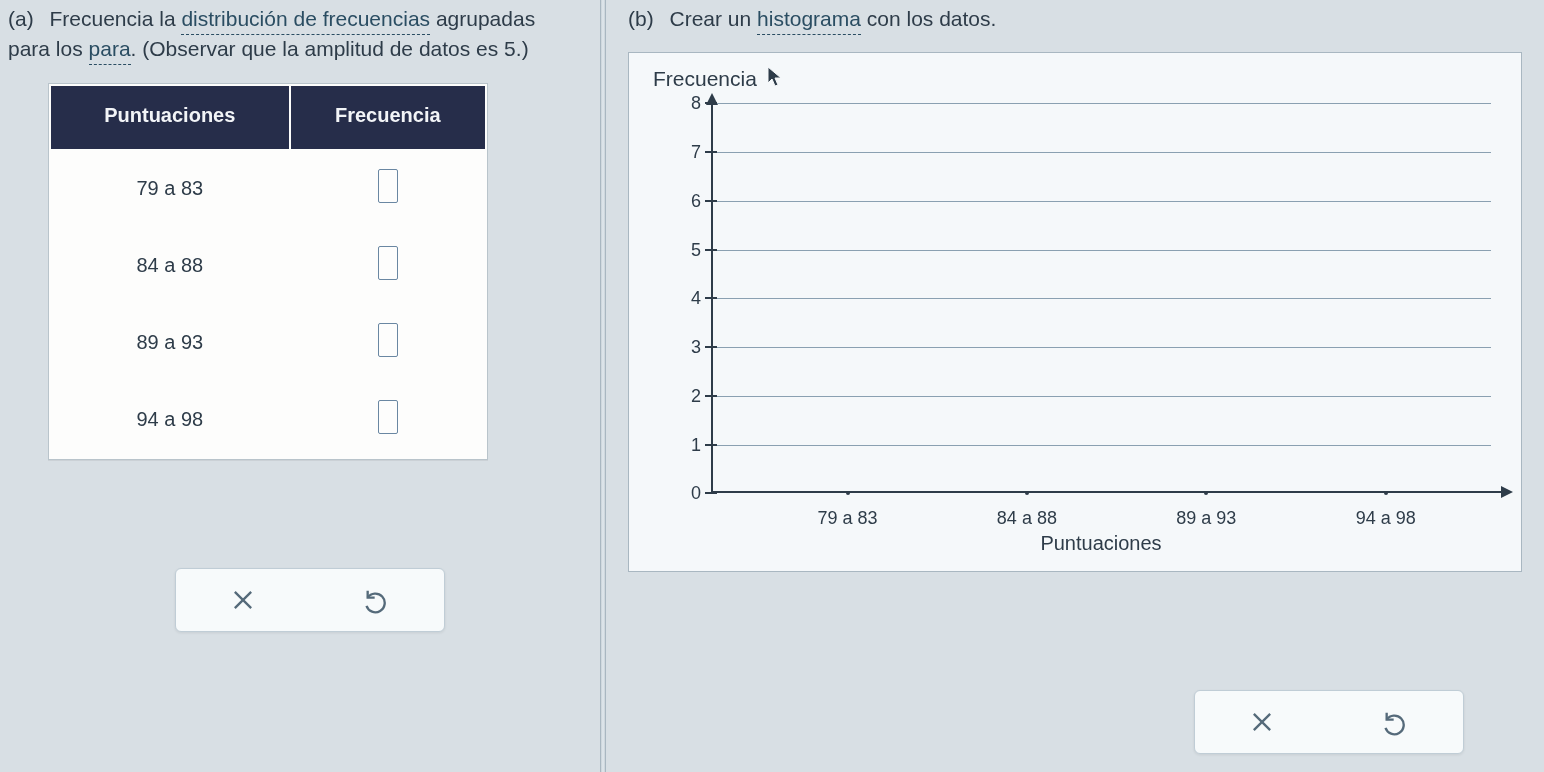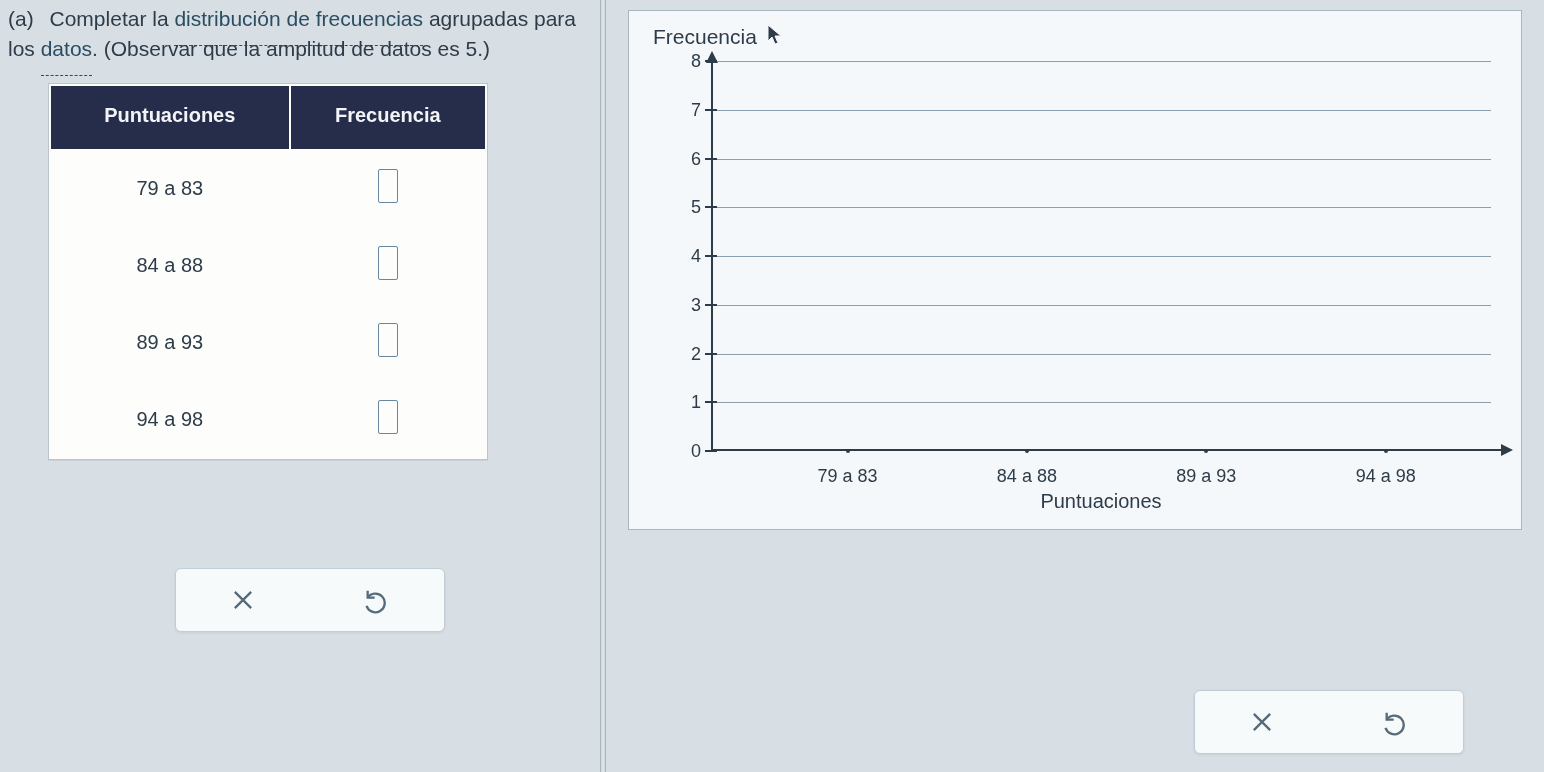--- a/index.html
+++ b/index.html
@@ -37,21 +37,21 @@
       line-height: 1.45;
       color: #2e3c49;
       margin-bottom: 18px;
     }
     .prompt-label {
       margin-right: 10px;
     }
     .underline {
       color: #2a4d62;
       border-bottom: 1px dashed #2a4d62;
-      padding-bottom: 15px;
+      padding-bottom: 4px;
     }
 
     
     .freq-table {
       width: 440px;
       margin: 10px auto 0 40px;
       background: #fdfdfc;
       border: 1px solid #b9c4cb;
       box-shadow: 0 1px 0 rgba(0,0,0,0.06);
     }
@@ -222,21 +222,21 @@
     .cursor-icon svg { width: 20px; height: 22px; }
   </style>
 </head>
 <body>
 
 <div class="container">
 
   <div class="part-a">
     <p class="prompt">
       <span class="prompt-label">(a)</span>
-      <span>Completar la </span><span class="underline">distribución de frecuencias</span><span> agrupadas para los </span><span class="underline">datos</span><span>. (Observar que la amplitud de datos es </span><span>5</span><span>.)</span>
+      <span>Frecuencia la </span><span class="underline">distribución de frecuencias</span><span> agrupadas para los </span><span class="underline">para</span><span>. (Observar que la amplitud de datos es </span><span>5</span><span>.)</span>
     </p>
 
     <table class="freq-table">
       <thead>
         <tr>
           <th>Puntuaciones</th>
           <th>Frecuencia</th>
         </tr>
       </thead>
       <tbody>
@@ -270,20 +270,24 @@
             <path d="M4 10 a8 8 0 1 1 -1 7"></path>
             <path d="M4 4 L4 10 L10 10"></path>
           </svg>
       </div>
     </div>
   </div>
 
   <div class="divider"></div>
 
   <div class="part-b">
+    <p class="prompt">
+      <span class="prompt-label">(b)</span>
+      <span>Crear un </span><span class="underline">histograma</span><span> con los datos.</span>
+    </p>
 
     <div class="chart-panel">
       <div class="chart-title">
         <span>Frecuencia</span>
         <span class="cursor-icon">
           <svg viewBox="0 0 20 22">
               <path d="M3 2 L3 18 L7 14 L10 21 L13 20 L10 13 L16 13 Z" fill="#2e3c49" stroke="#f5f8fa" stroke-width="1"></path>
             </svg>
         </span>
       </div>

